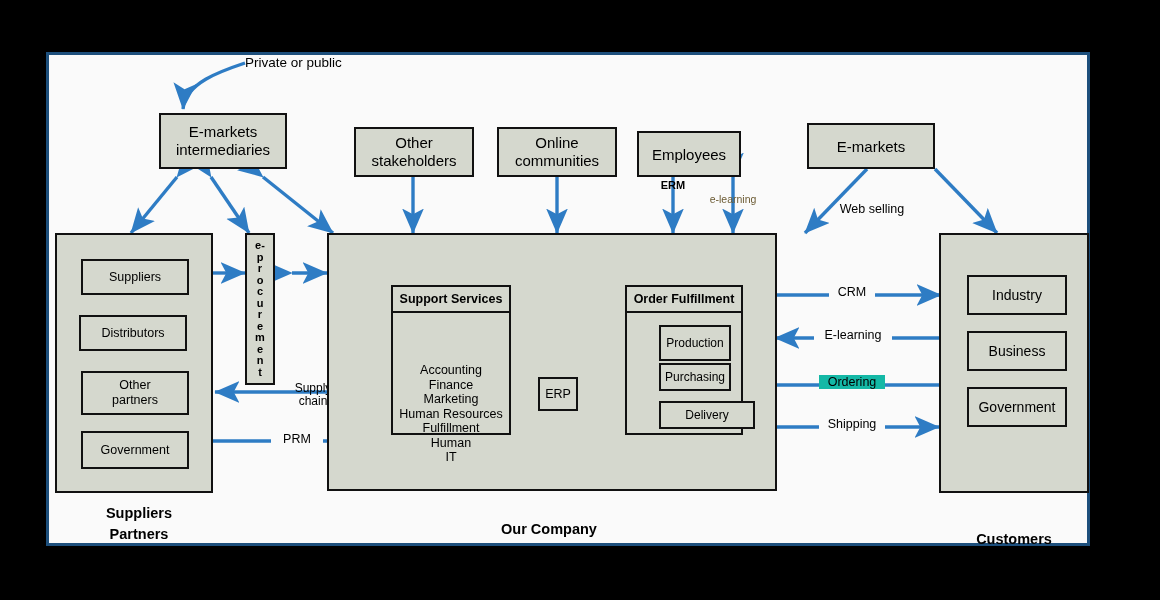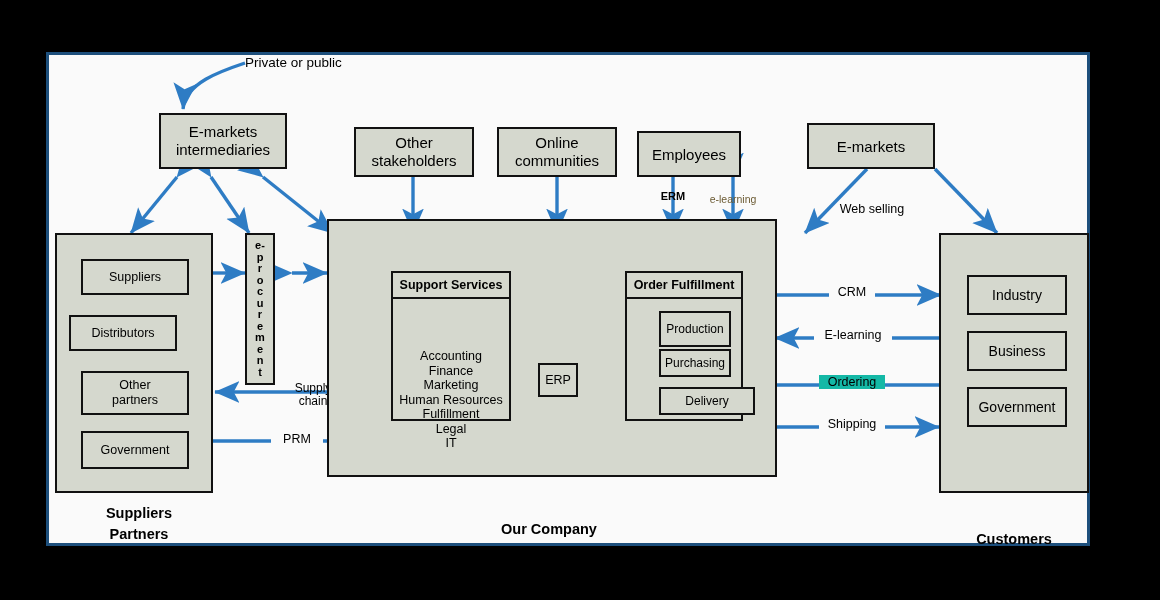--- a/index.html
+++ b/index.html
@@ -114,21 +114,21 @@
     <div class="box" style="left:588px;top:76px;width:104px;height:46px;font-size:15px;">
       <span>Employees</span>
     </div>
 
     <div class="box" style="left:758px;top:68px;width:128px;height:46px;font-size:15px;">
       <span>E-markets</span>
     </div>
 
     <div class="lbl" style="left:196px;top:0px;font-size:13.5px;">Private or public</div>
 
-    <div class="lbl bold" style="left:602px;top:135px;font-size:11px;width:44px;">ERM</div>
+    <div class="lbl bold" style="left:602px;top:124px;font-size:11px;width:44px;">ERM</div>
 
     <div class="lbl" style="left:652px;top:138px;font-size:10.5px;width:64px;color:#6b5a32;">e-learning</div>
 
     <div class="lbl" style="left:778px;top:147px;font-size:12.5px;width:90px;">Web selling</div>
 
     <div class="lbl" style="left:232px;top:327px;font-size:12px;line-height:13px;width:64px;">
       <div>Supply</div>
       <div>chain</div>
     </div>
 
@@ -154,45 +154,45 @@
       <span>m</span>
       <span>e</span>
       <span>n</span>
       <span>t</span>
     </div>
 
     <div class="panel" style="left:6px;top:178px;width:158px;height:260px;">
       <div class="box thin" style="left:24px;top:24px;width:108px;height:36px;font-size:12.5px;">
         <span>Suppliers</span>
       </div>
-      <div class="box thin" style="left:12px;top:80px;width:108px;height:36px;font-size:12.5px;">
+      <div class="box thin" style="left:22px;top:80px;width:108px;height:36px;font-size:12.5px;">
         <span>Distributors</span>
       </div>
       <div class="box thin" style="left:24px;top:136px;width:108px;height:44px;font-size:12.5px;line-height:15px;">
         <div>
           <div>Other</div>
           <div>partners</div>
         </div>
       </div>
       <div class="box thin" style="left:24px;top:196px;width:108px;height:38px;font-size:12.5px;">
         <span>Government</span>
       </div>
     </div>
 
-    <div class="panel" style="left:278px;top:164px;width:450px;height:258px;">
+    <div class="panel" style="left:278px;top:178px;width:450px;height:258px;">
 
       <div class="box thin" style="left:62px;top:50px;width:120px;height:150px;display:block;">
         <div class="sshead hdr" style="padding:5px 0 5px 0;text-align:center;">Support Services</div>
         <div class="sslist" style="padding-top:6px;text-align:center;">
           <div>Accounting</div>
           <div>Finance</div>
           <div>Marketing</div>
           <div>Human Resources</div>
           <div>Fulfillment</div>
-          <div>Legal</div>
+          <div>Human</div>
           <div>IT</div>
         </div>
       </div>
 
       <div class="box thin" style="left:209px;top:142px;width:40px;height:34px;font-size:12.5px;">
         <span>ERP</span>
       </div>
 
       <div class="box thin" style="left:296px;top:50px;width:118px;height:150px;display:block;">
         <div class="sshead hdr" style="padding:5px 0 5px 0;text-align:center;">Order Fulfillment</div>

